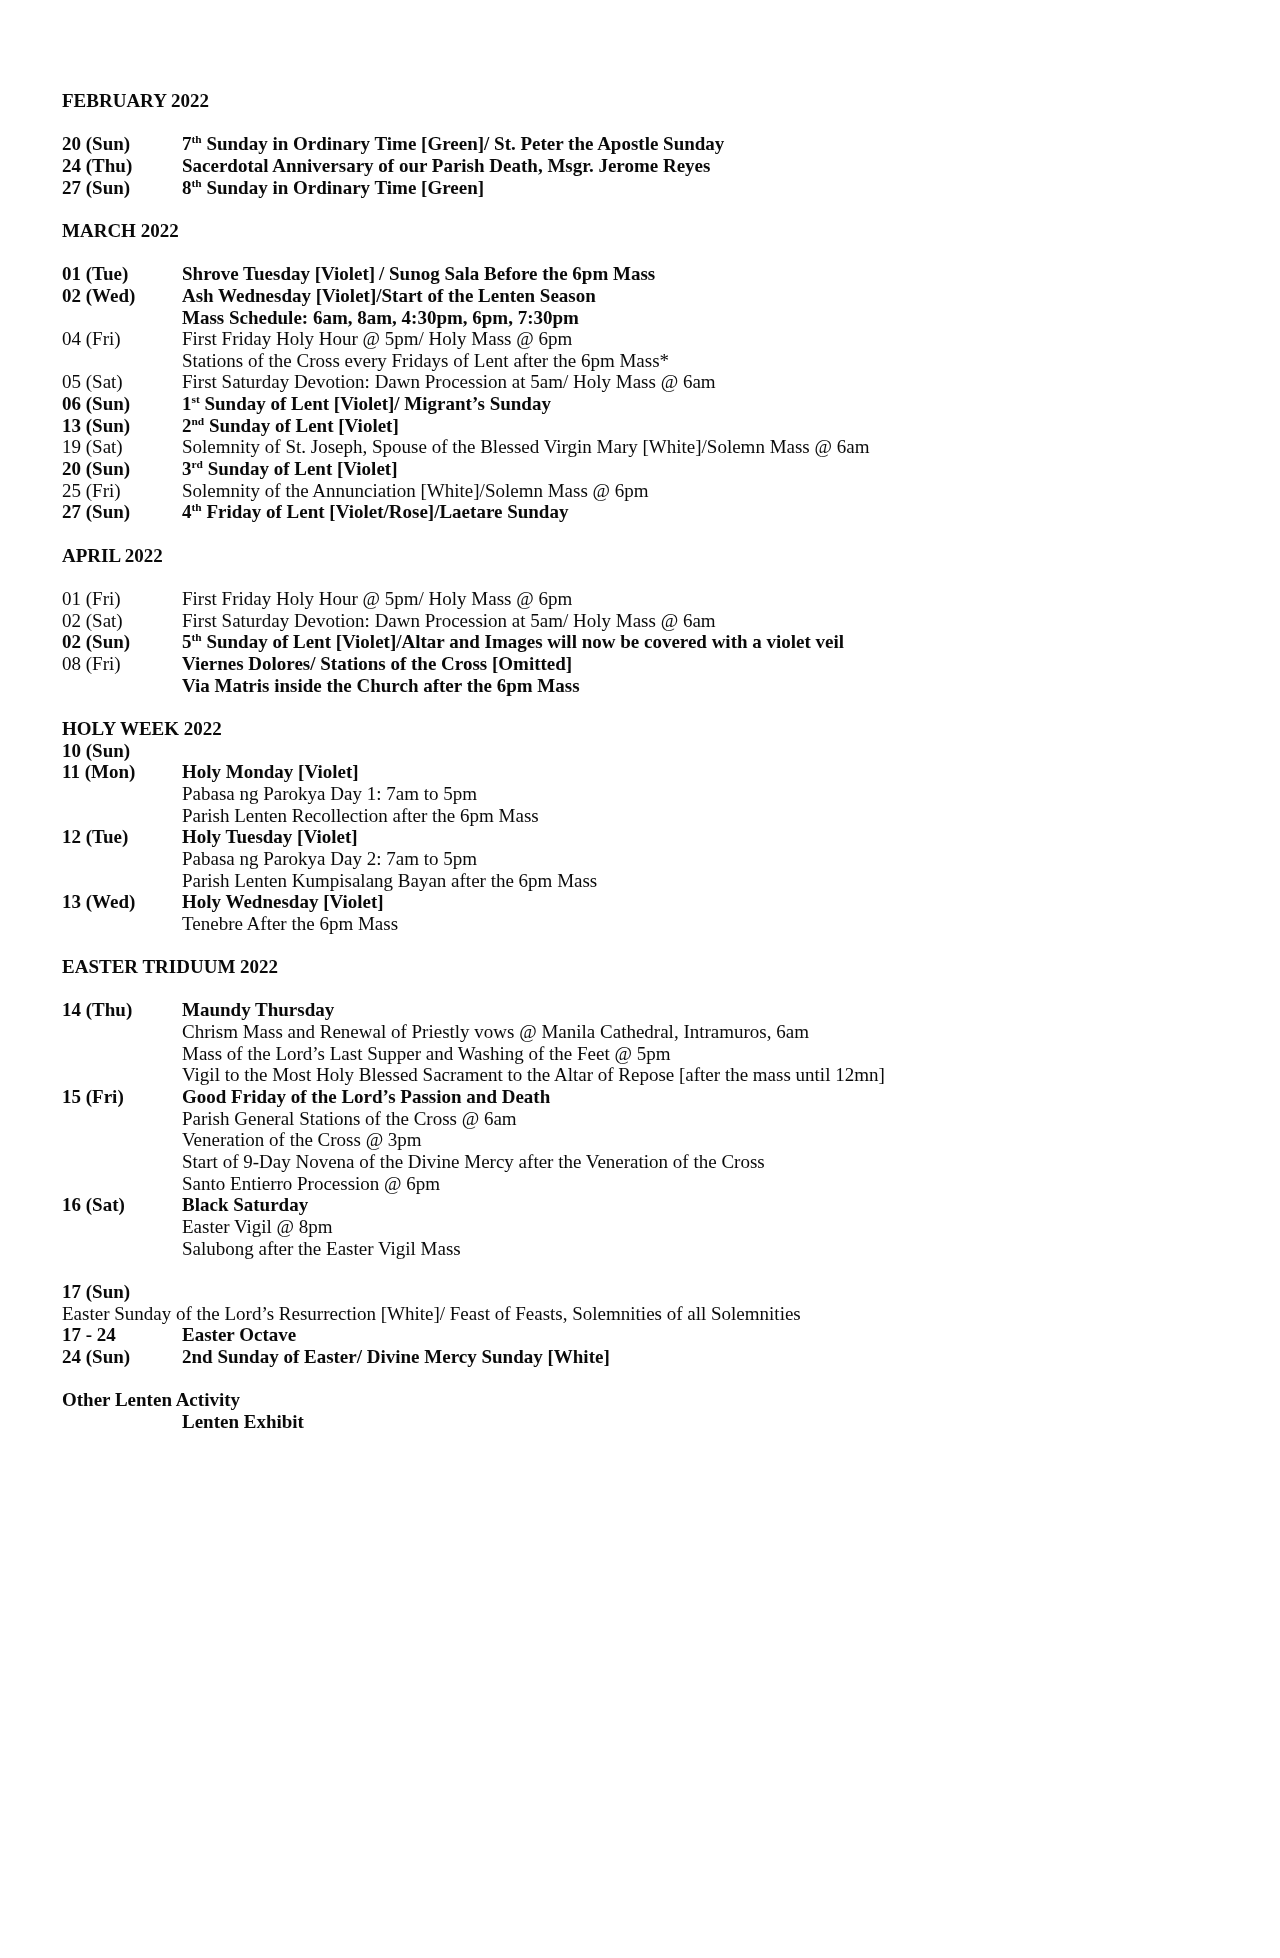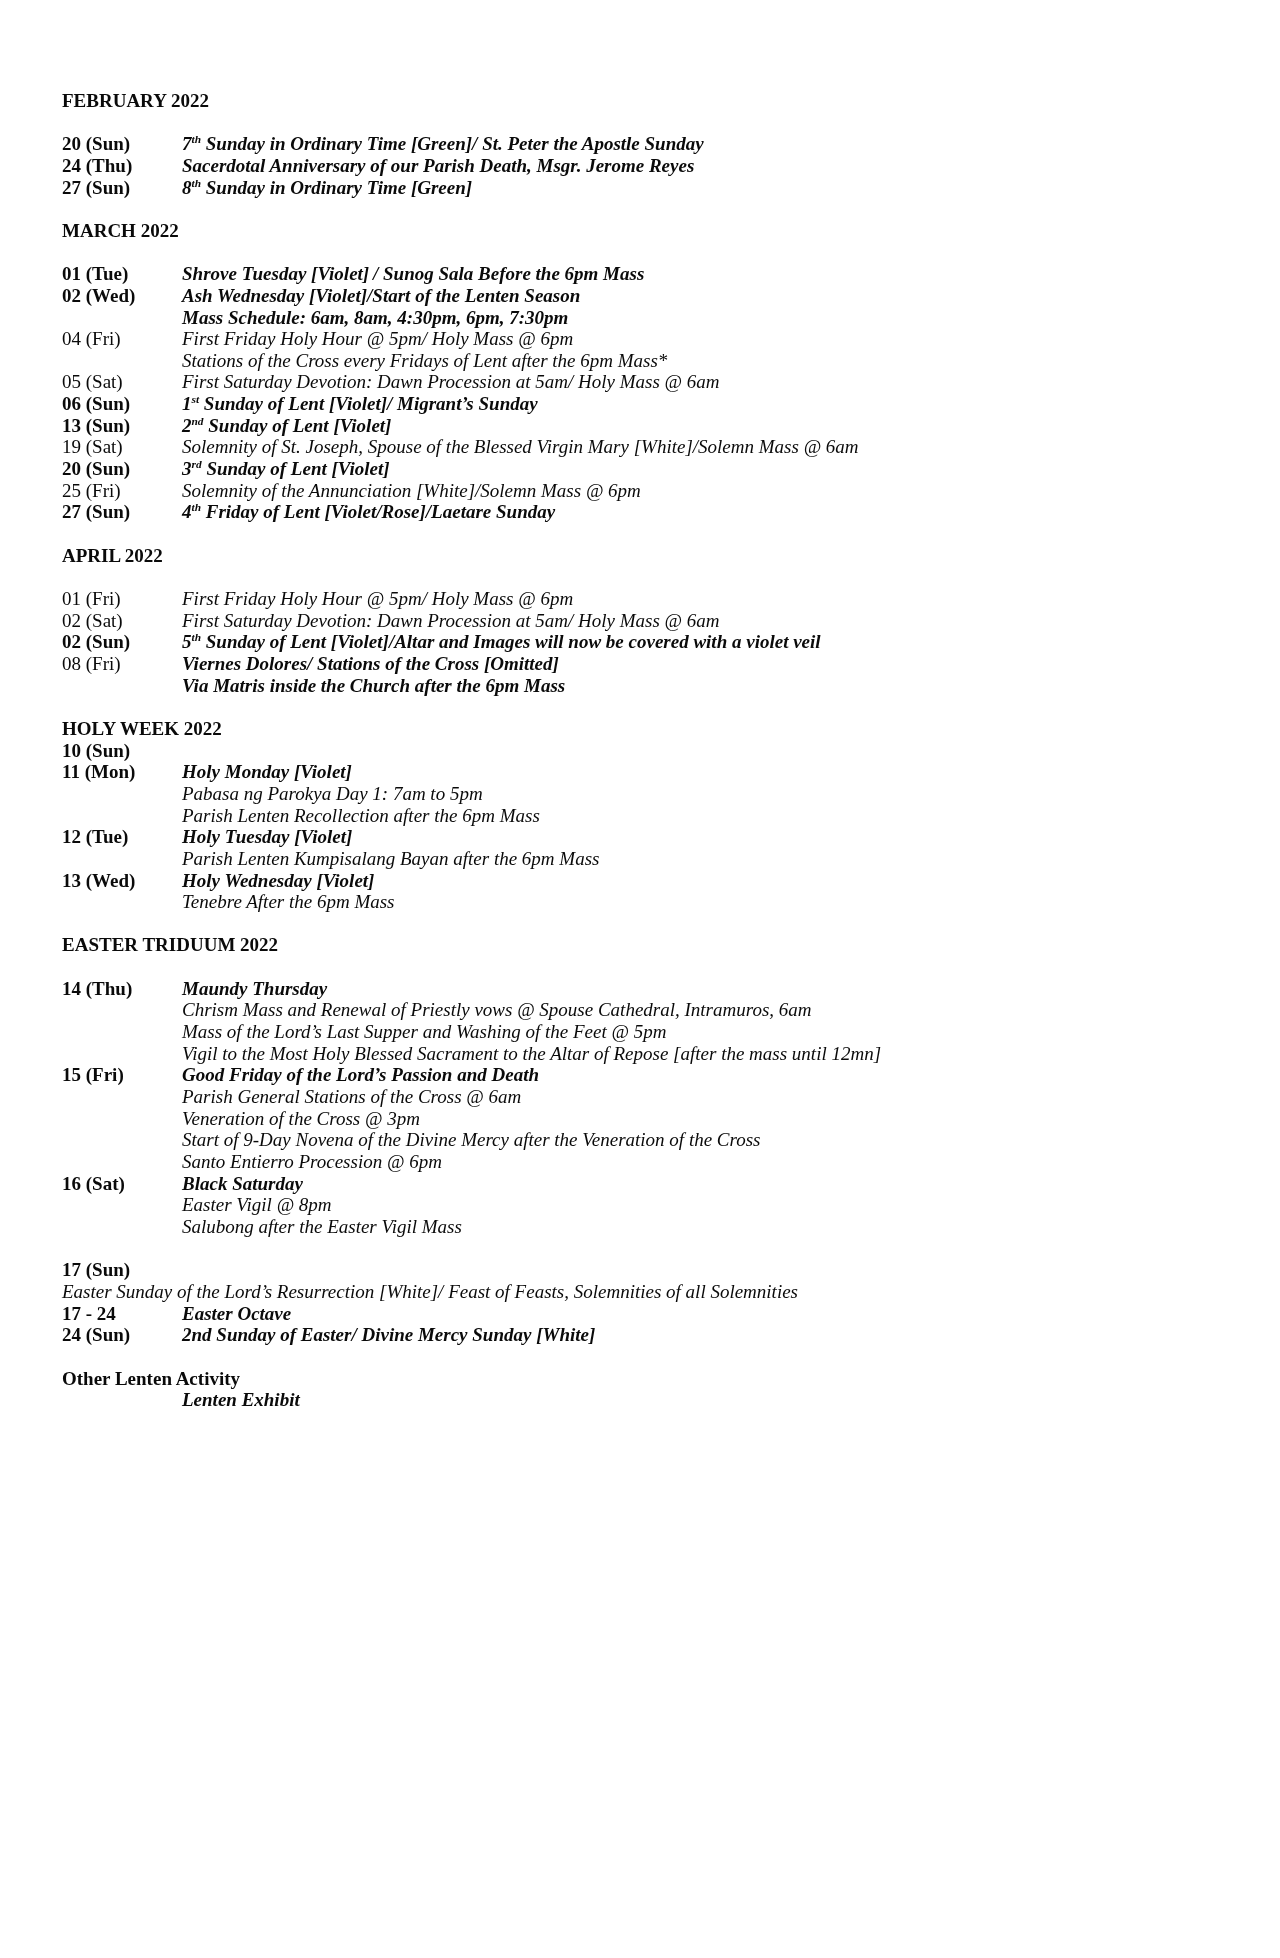--- a/index.html
+++ b/index.html
@@ -30,21 +30,20 @@
   .row { display: flex; }
   .row.space-before { margin-top: 21.65px; flex-direction: column; }
   .date-col {
     flex: none;
     width: 120px;
     white-space: nowrap;
   }
   .text-col {
     flex: 1;
     white-space: nowrap;
-    font-style: italic;
   }
   .b { font-weight: bold; }
   sup.sup {
     font-size: 0.6em;
     vertical-align: super;
     line-height: 0;
   }
 </style>
 </head>
 <body>
@@ -155,40 +154,44 @@
       <div class="row">
         <span class="date-col"></span>
         <span class="text-col"><span>Parish Lenten Recollection after the 6pm Mass</span></span>
       </div>
       <div class="row">
         <span class="date-col b">12 (Tue)</span>
         <span class="text-col b"><span>Holy Tuesday [Violet]</span></span>
       </div>
       <div class="row">
         <span class="date-col"></span>
+        <span class="text-col"><span>Pabasa ng Parokya Day 2: 7am to 5pm</span></span>
+      </div>
+      <div class="row">
+        <span class="date-col"></span>
         <span class="text-col"><span>Parish Lenten Kumpisalang Bayan after the 6pm Mass</span></span>
       </div>
       <div class="row">
         <span class="date-col b">13 (Wed)</span>
         <span class="text-col b"><span>Holy Wednesday [Violet]</span></span>
       </div>
       <div class="row">
         <span class="date-col"></span>
         <span class="text-col"><span>Tenebre After the 6pm Mass</span></span>
       </div>
     </section>
     <section class="section">
       <div class="section-heading gap">EASTER TRIDUUM 2022</div>
       <div class="row">
         <span class="date-col b">14 (Thu)</span>
         <span class="text-col b"><span>Maundy Thursday</span></span>
       </div>
       <div class="row">
         <span class="date-col"></span>
-        <span class="text-col"><span>Chrism Mass and Renewal of Priestly vows @ Spouse Cathedral, Intramuros, 6am</span></span>
+        <span class="text-col"><span>Chrism Mass and Renewal of Priestly vows @ Manila Cathedral, Intramuros, 6am</span></span>
       </div>
       <div class="row">
         <span class="date-col"></span>
         <span class="text-col"><span>Mass of the Lord’s Last Supper and Washing of the Feet @ 5pm</span></span>
       </div>
       <div class="row">
         <span class="date-col"></span>
         <span class="text-col"><span>Vigil to the Most Holy Blessed Sacrament to the Altar of Repose [after the mass until 12mn]</span></span>
       </div>
       <div class="row">

